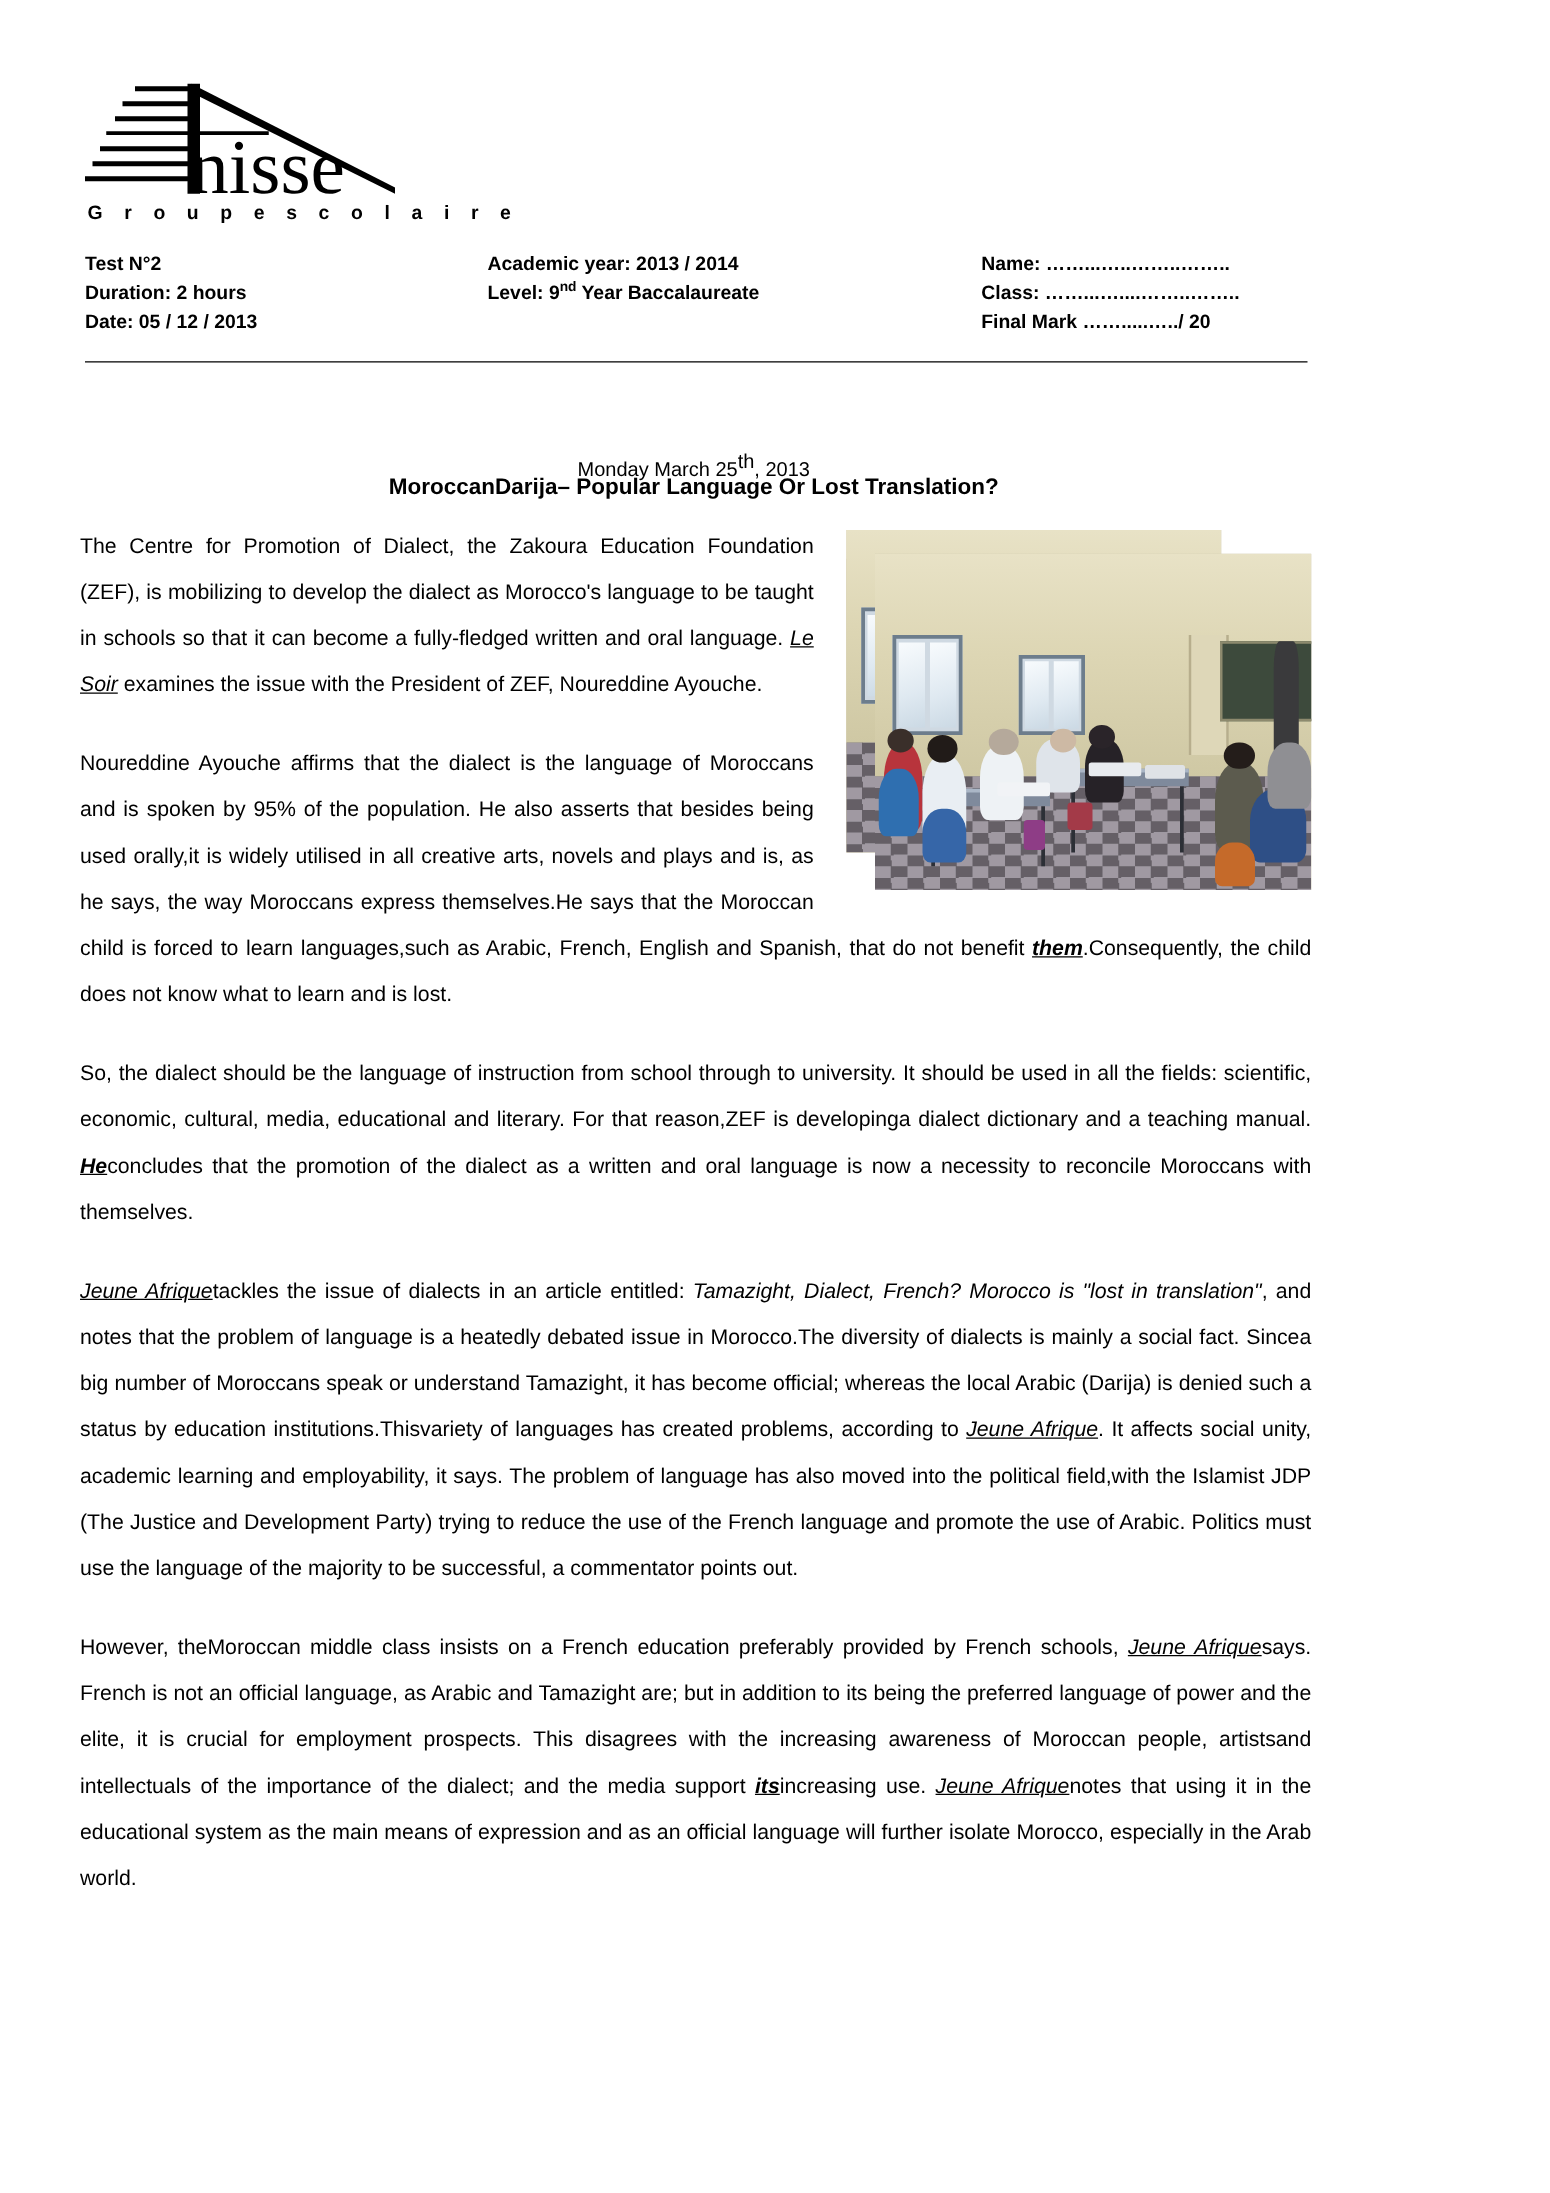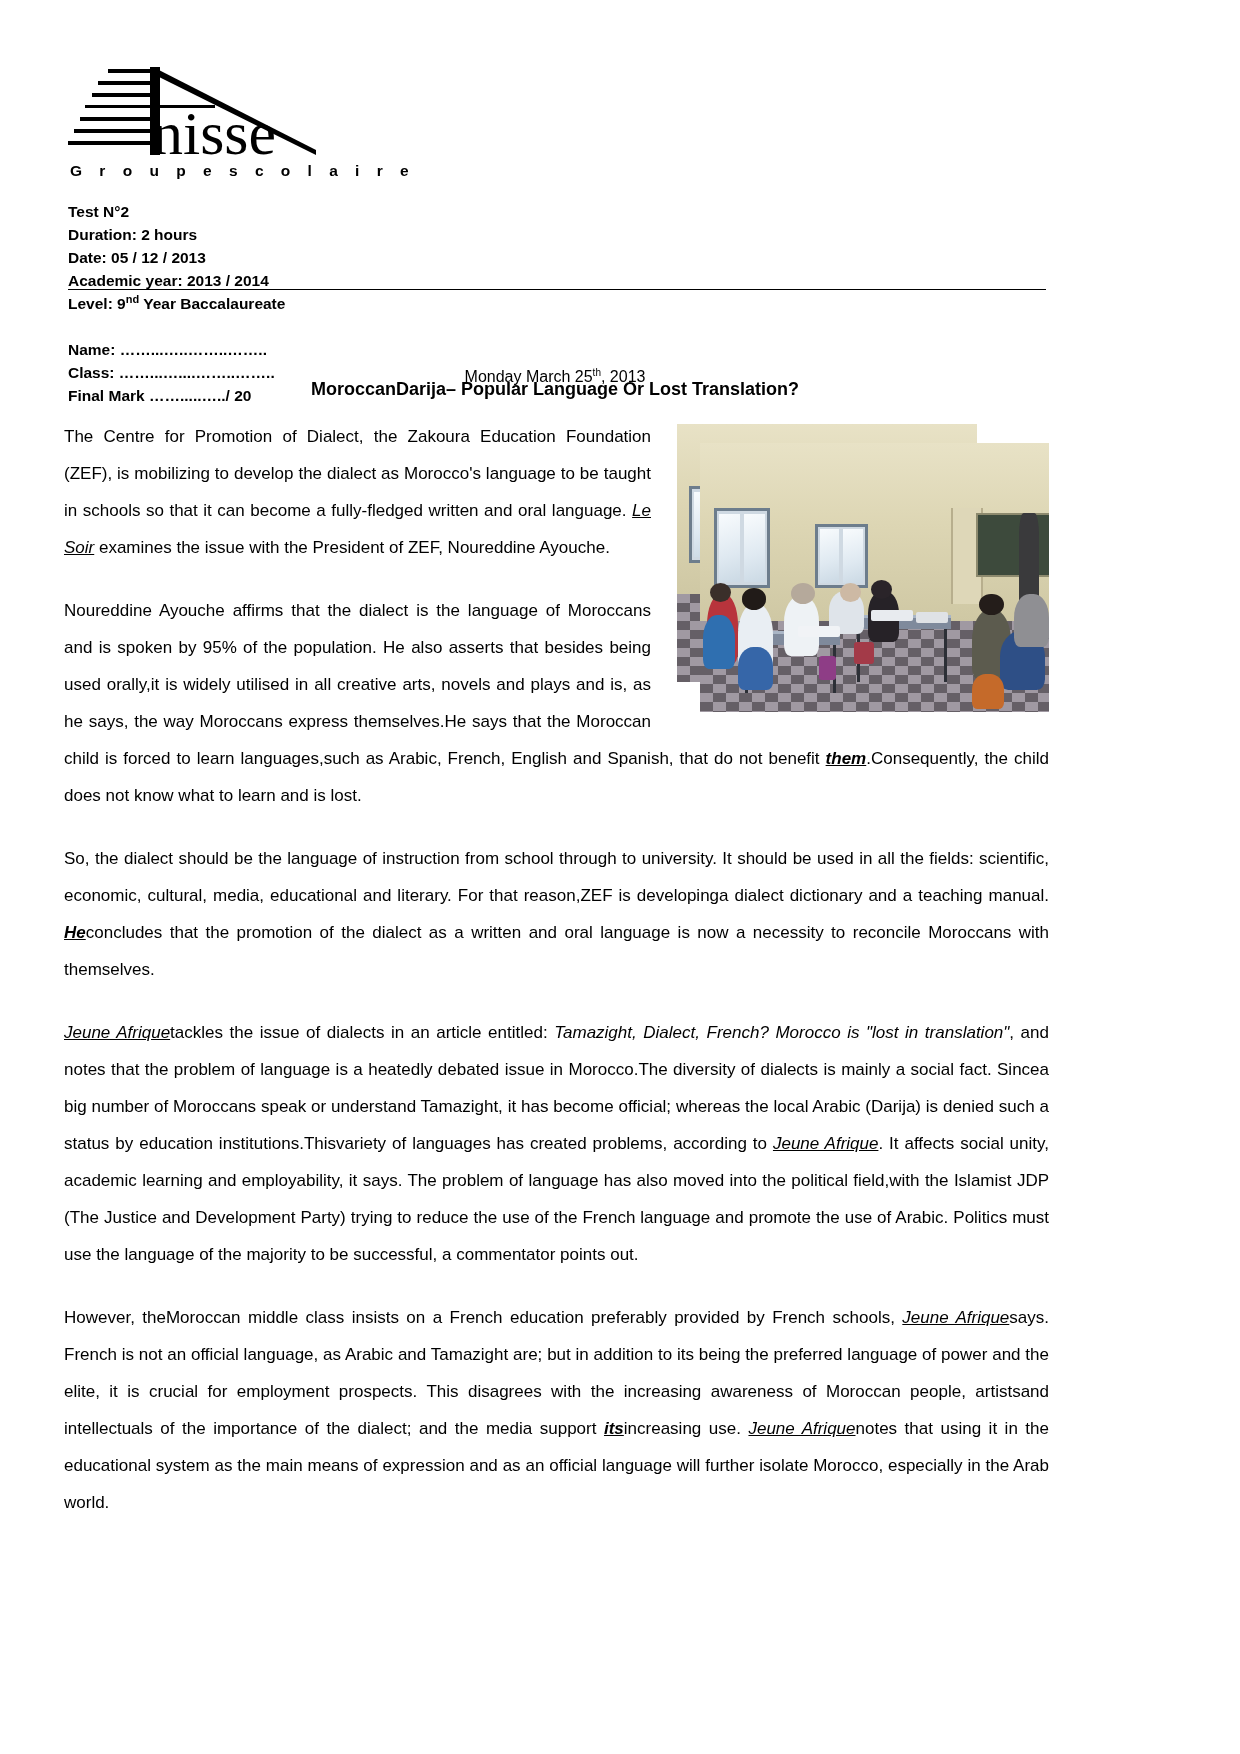--- a/index.html
+++ b/index.html
@@ -43,21 +43,21 @@
     white-space: nowrap;
   }
 
   
   .header-info {
     position: absolute;
     left: 68px;
     top: 200px;
     width: 1105px;
     display: flex;
-    flex-direction: column;
+    flex-direction: row;
     font-size: 15.5px;
     font-weight: bold;
     line-height: 23px;
   }
   .hcol1 { width: 322px; }
   .hcol2 { width: 395px; }
   .hcol3 { width: 300px; }
   .hrow { white-space: nowrap; }
   sup.ord {
     font-size: 11px;
@@ -88,21 +88,21 @@
   .doc-subtitle {
     position: absolute;
     left: 0;
     top: 368px;
     width: 1110px;
     text-align: center;
     font-size: 16px;
     font-weight: normal;
   }
   .doc-subtitle sup {
-    font-size: 10px;
+    font-size: 16px;
     vertical-align: super;
     line-height: 0;
   }
 
   
   .body-text {
     position: absolute;
     left: 64px;
     top: 418px;
     width: 985px;

